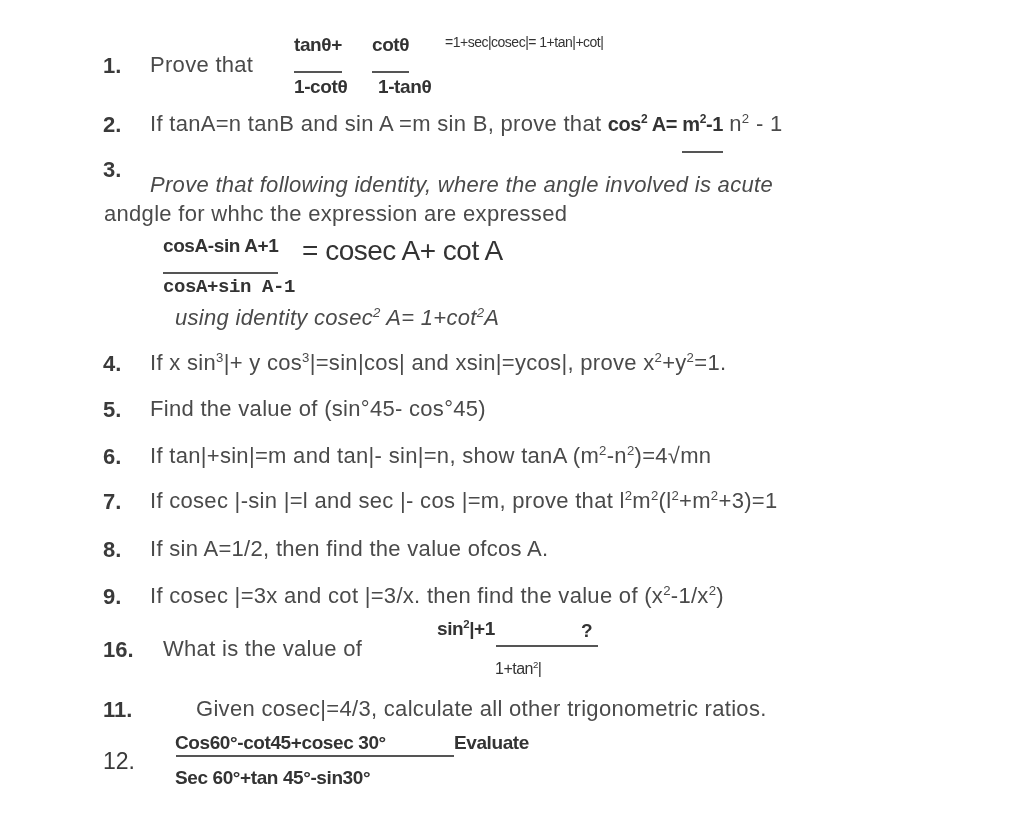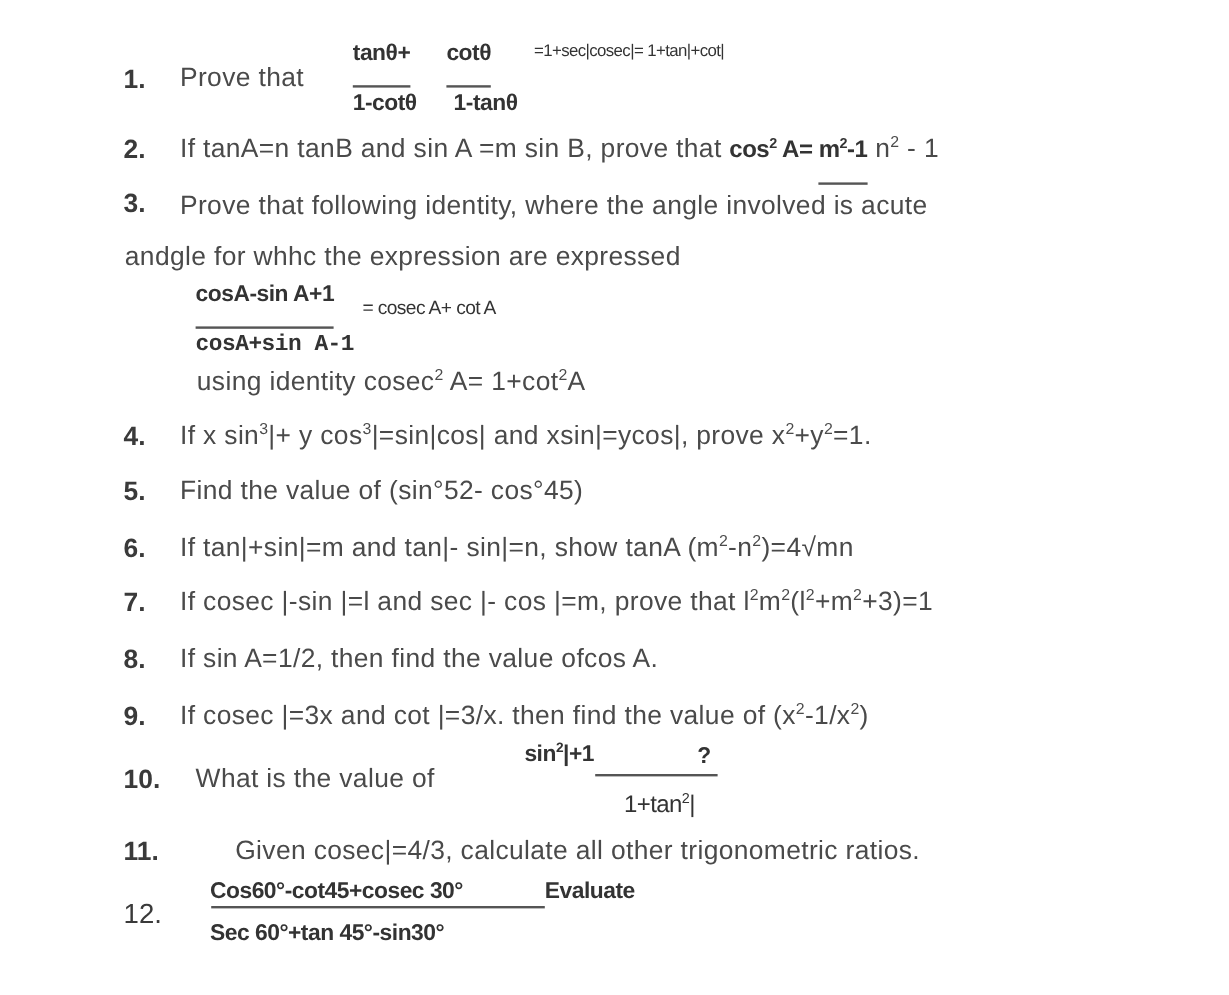--- a/index.html
+++ b/index.html
@@ -30,51 +30,51 @@
 <span class="abs mb" style="left:378px;top:76px;">1-tanθ</span>
 <span class="abs m" style="left:428px;top:34px;font-size:14px;margin-left:17px;">=1+sec|cosec|= 1+tan|+cot|</span>
 
 <span class="num" style="left:103px;top:112px;">2.</span>
 <span class="q" style="left:150px;top:111px;">
   <span>If tanA=n tanB and sin A =m sin B, prove that</span>
   <span class="mb" style="font-size:20px;"><span>cos</span><sup>2</sup><span> A=</span> <span class="ul"><span>m</span><sup>2</sup><span>-1</span></span></span><span> n</span><sup>2</sup><span> - 1</span>
 </span>
 
 <span class="num" style="left:103px;top:157px;">3.</span>
-<span class="q" style="left:150px;top:158px;">Prove that following identity, where the angle involved is acute</span>
+<span class="q" style="left:150px;top:172px;font-style:italic;">Prove that following identity, where the angle involved is acute</span>
 <span class="q" style="left:104px;top:201px;">andgle for whhc the expression are expressed</span>
 <span class="abs mb" style="left:163px;top:235px;"><span class="ul">cosA-sin A+1</span></span>
-<span class="abs m" style="left:302px;top:249px;font-size:16px;">= cosec A+ cot A</span>
+<span class="abs m" style="left:302px;top:235px;font-size:28px;">= cosec A+ cot A</span>
 <span class="abs mb" style="left:163px;top:276px;font-family:Liberation Mono, monospace;">cosA+sin A-1</span>
-<span class="q" style="left:164px;top:305px;"><span>using identity cosec</span><sup>2</sup><span> A= 1+cot</span><sup>2</sup><span>A</span></span>
+<span class="q" style="left:175px;top:305px;font-style:italic;"><span>using identity cosec</span><sup>2</sup><span> A= 1+cot</span><sup>2</sup><span>A</span></span>
 
 <span class="num" style="left:103px;top:351px;">4.</span>
 <span class="q" style="left:150px;top:350px;text-align:right;"><span>If x sin</span><sup>3</sup><span>|+ y cos</span><sup>3</sup><span>|=sin|cos| and xsin|=ycos|, prove x</span><sup>2</sup><span>+y</span><sup>2</sup><span>=1.</span></span>
 
 <span class="num" style="left:103px;top:397px;">5.</span>
-<span class="q" style="left:150px;top:396px;">Find the value of (sin°52- cos°45)</span>
+<span class="q" style="left:150px;top:396px;">Find the value of (sin°45- cos°45)</span>
 
 <span class="num" style="left:103px;top:444px;">6.</span>
 <span class="q" style="left:150px;top:443px;"><span>If tan|+sin|=m and tan|- sin|=n, show tanA (m</span><sup>2</sup><span>-n</span><sup>2</sup><span>)=4√mn</span></span>
 
 <span class="num" style="left:103px;top:489px;">7.</span>
 <span class="q" style="left:150px;top:488px;"><span>If cosec |-sin |=l and sec |- cos |=m, prove that l</span><sup>2</sup><span>m</span><sup>2</sup><span>(l</span><sup>2</sup><span>+m</span><sup>2</sup><span>+3)=1</span></span>
 
 <span class="num" style="left:103px;top:537px;">8.</span>
 <span class="q" style="left:150px;top:536px;">If sin A=1/2, then find the value ofcos A.</span>
 
 <span class="num" style="left:103px;top:584px;">9.</span>
 <span class="q" style="left:150px;top:583px;"><span>If cosec |=3x and cot |=3/x. then find the value of (x</span><sup>2</sup><span>-1/x</span><sup>2</sup><span>)</span></span>
 
-<span class="num" style="left:103px;top:637px;">10.</span>
+<span class="num" style="left:103px;top:637px;">16.</span>
 <span class="q" style="left:163px;top:636px;">What is the value of</span>
 <span class="abs mb" style="left:437px;top:618px;"><span>sin</span><sup>2</sup><span>|+1</span></span>
 <span class="abs mb" style="left:581px;top:620px;">?</span>
 <div class="hr" style="left:496px;top:645px;width:102px;"></div>
-<span class="abs m" style="left:520px;top:660px;font-size:20px;"><span>1+tan</span><sup>2</sup><span>|</span></span>
+<span class="abs m" style="left:495px;top:660px;font-size:16px;"><span>1+tan</span><sup>2</sup><span>|</span></span>
 
 <span class="num" style="left:103px;top:697px;">11.</span>
 <span class="q" style="left:172px;top:696px;margin-left:24px;">Given cosec|=4/3, calculate all other trigonometric ratios.</span>
 
 <span class="num" style="left:103px;top:748px;font-weight:normal;font-size:23px;">12.</span>
 <span class="abs mb" style="left:175px;top:732px;">Cos60°-cot45+cosec 30°</span>
 <span class="abs mb" style="left:454px;top:732px;">Evaluate</span>
 <div class="hr" style="left:176px;top:755px;width:278px;"></div>
 <span class="abs mb" style="left:175px;top:767px;">Sec 60°+tan 45°-sin30°</span>
 

